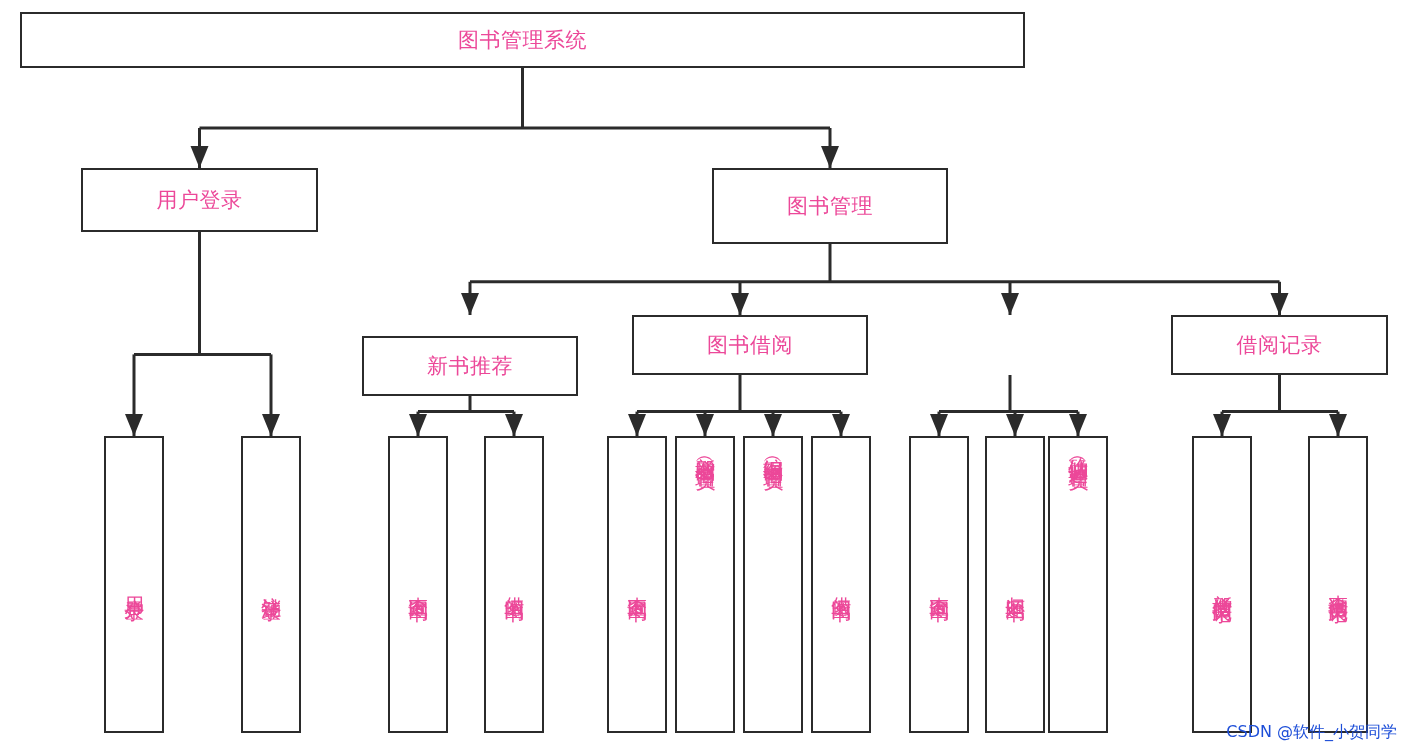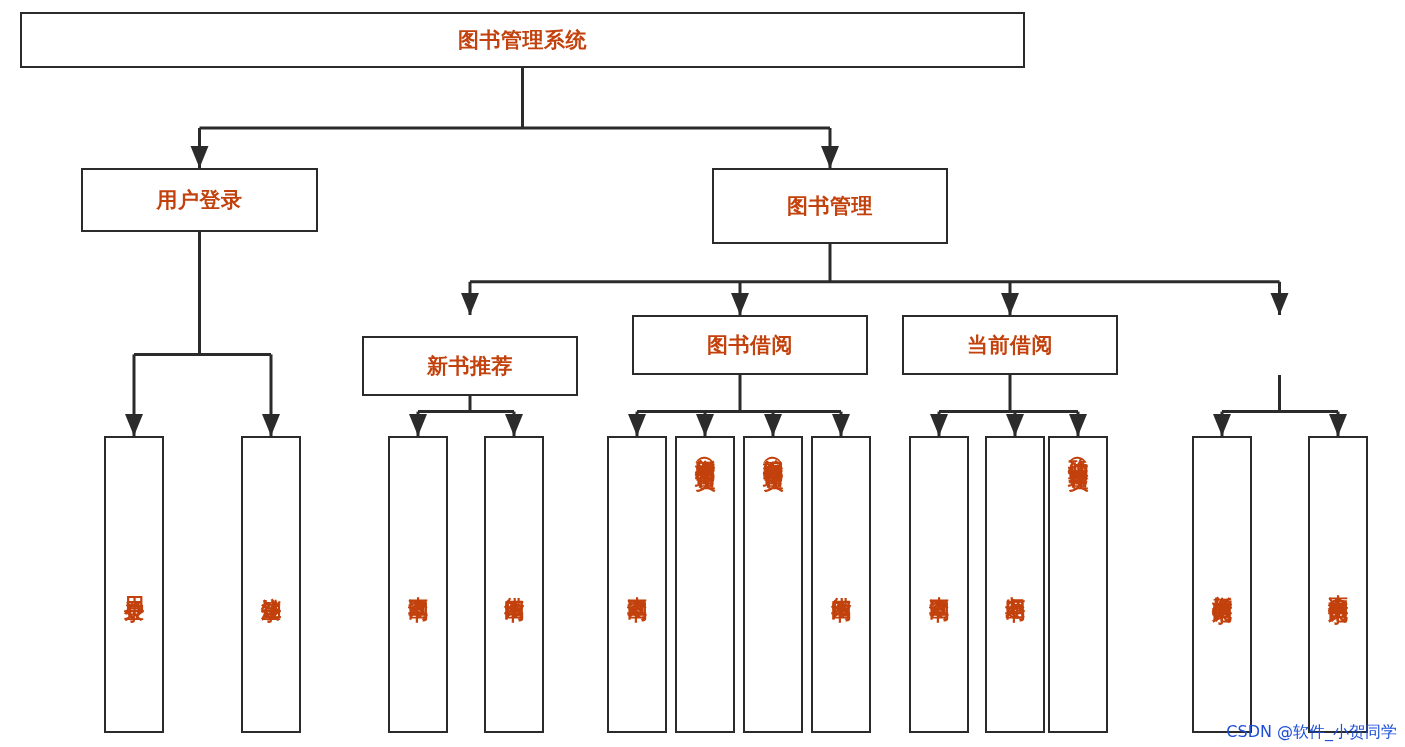--- a/index.html
+++ b/index.html
@@ -32,24 +32,23 @@
     border: 2px solid #2b2b2b;
     background: #ffffff;
     display: flex;
     align-items: center;
     justify-content: center;
     z-index: 2;
   }
   .node-label {
     font-size: 21px;
     line-height: 1.15;
-    color: #c2410c;
+    color: #ec4899;
     letter-spacing: 0.5px;
     white-space: nowrap;
-    font-weight: bold;
   }
   .node.leaf {
     align-items: flex-start;
     justify-content: center;
     padding-top: 4px;
   }
   .node.leaf .node-label {
     writing-mode: vertical-rl;
     text-orientation: upright;
     font-size: 20px;
@@ -142,22 +141,22 @@
   <div class="node" style="left: 712px; top: 168px; width: 236px; height: 76px;">
     <span class="node-label">图书管理</span>
   </div>
 
   <div class="node" style="left: 362px; top: 315px; width: 216px; height: 60px; margin-top: 21px;">
     <span class="node-label">新书推荐</span>
   </div>
   <div class="node" style="left: 632px; top: 315px; width: 236px; height: 60px;">
     <span class="node-label">图书借阅</span>
   </div>
-  <div class="node" style="left: 902px; top: 315px; width: 216px; height: 60px;">
-    <span class="node-label">当前借阅</span>
+  <div class="node" style="left: 1171px; top: 315px; width: 217px; height: 60px;">
+    <span class="node-label">借阅记录</span>
   </div>
 
   <div class="node leaf leaf-short" style="left: 104px; top: 436px; width: 60px; height: 297px;">
     <span class="node-label">用户登录</span>
   </div>
   <div class="node leaf leaf-short" style="left: 241px; top: 436px; width: 60px; height: 297px;">
     <span class="node-label">注销登录</span>
   </div>
 
   <div class="node leaf leaf-short" style="left: 388px; top: 436px; width: 60px; height: 297px;">

